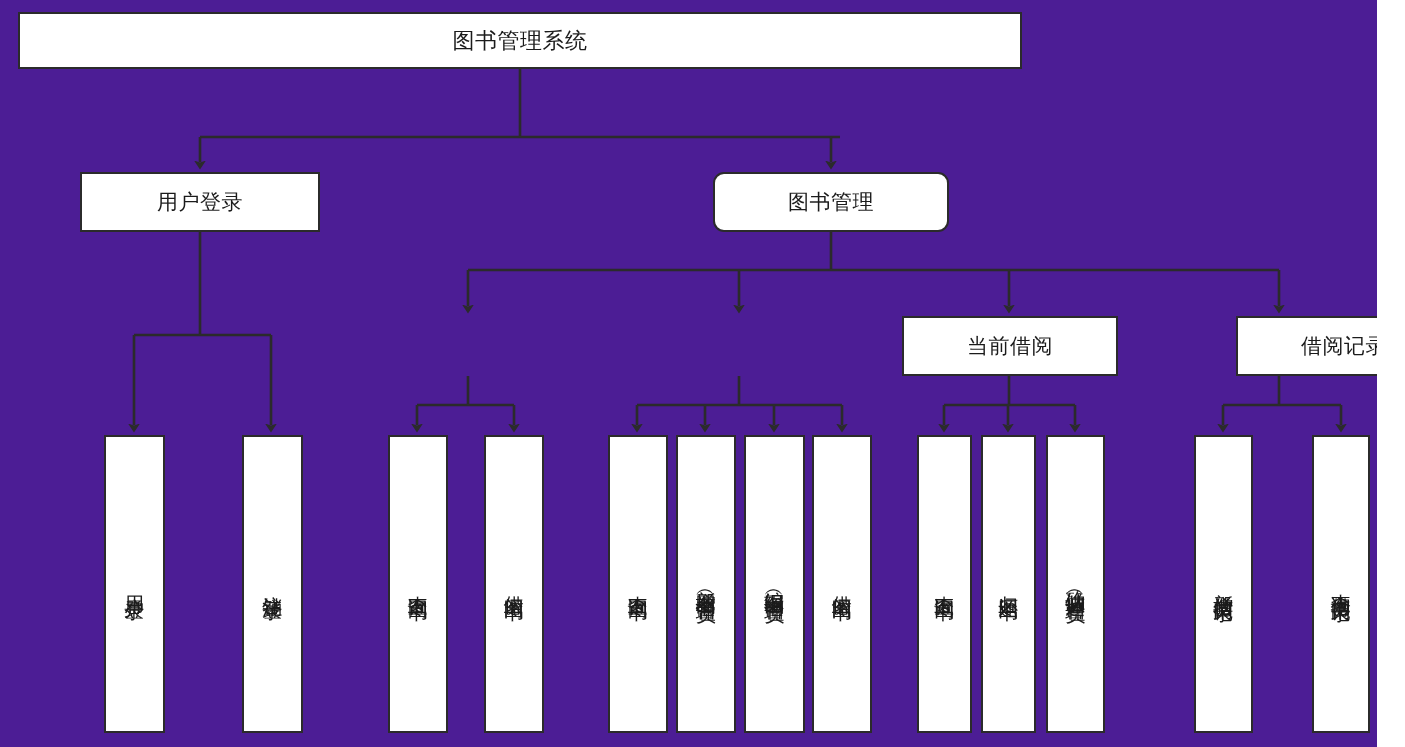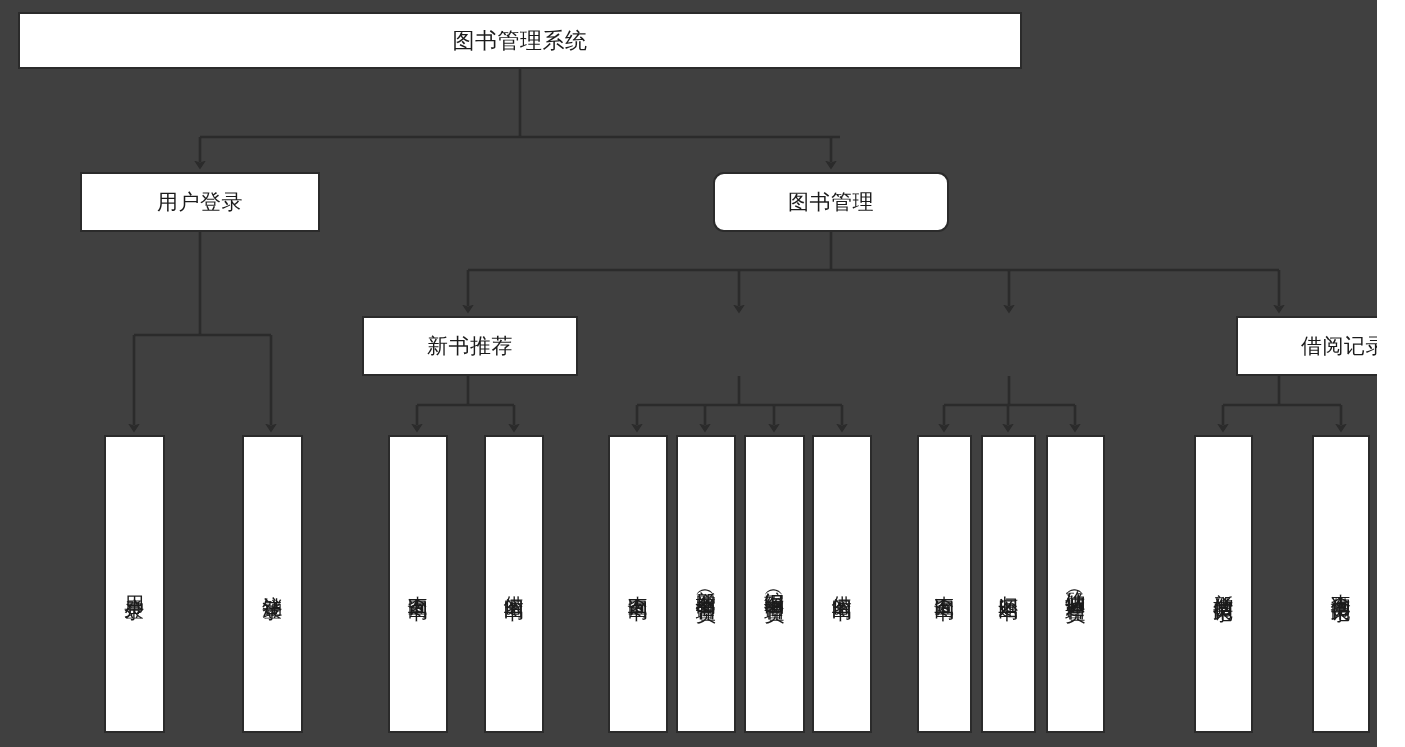--- a/index.html
+++ b/index.html
@@ -9,21 +9,21 @@
     background: #ffffff;
   }
   body {
     font-family: "Liberation Sans", "DejaVu Sans", sans-serif;
     color: #1a1a1a;
   }
   #canvas {
     position: relative;
     width: 1377px;
     height: 747px;
-    background: #404040;
+    background: #4c1d95;
     overflow: hidden;
     font-family: Liberation Serif, serif;
   }
   svg.edges {
     position: absolute;
     left: 0;
     top: 0;
     width: 1405px;
     height: 747px;
     pointer-events: none;
@@ -140,25 +140,25 @@
   </div>
 
   <div class="node" style="left:80px; top:172px; width:240px; height:60px;">
     <span>用户登录</span>
   </div>
 
   <div class="node" style="left:713px; top:172px; width:236px; height:60px;border-radius:11px;">
     <span>图书管理</span>
   </div>
 
-  <div class="node" style="left:362px; top:316px; width:216px; height:60px;">
-    <span>新书推荐</span>
-  </div>
-
-
+
+
+  <div class="node" style="left:902px; top:316px; width:216px; height:60px;">
+    <span>当前借阅</span>
+  </div>
 
   <div class="node" style="left:1236px; top:316px; width:216px; height:60px;">
     <span>借阅记录</span>
   </div>
 
   <div class="node vertical" style="left:104px; top:435px; width:61px; height:298px;">
     <span class="vtext">用户登录</span>
   </div>
 
   <div class="node vertical" style="left:242px; top:435px; width:61px; height:298px;">

